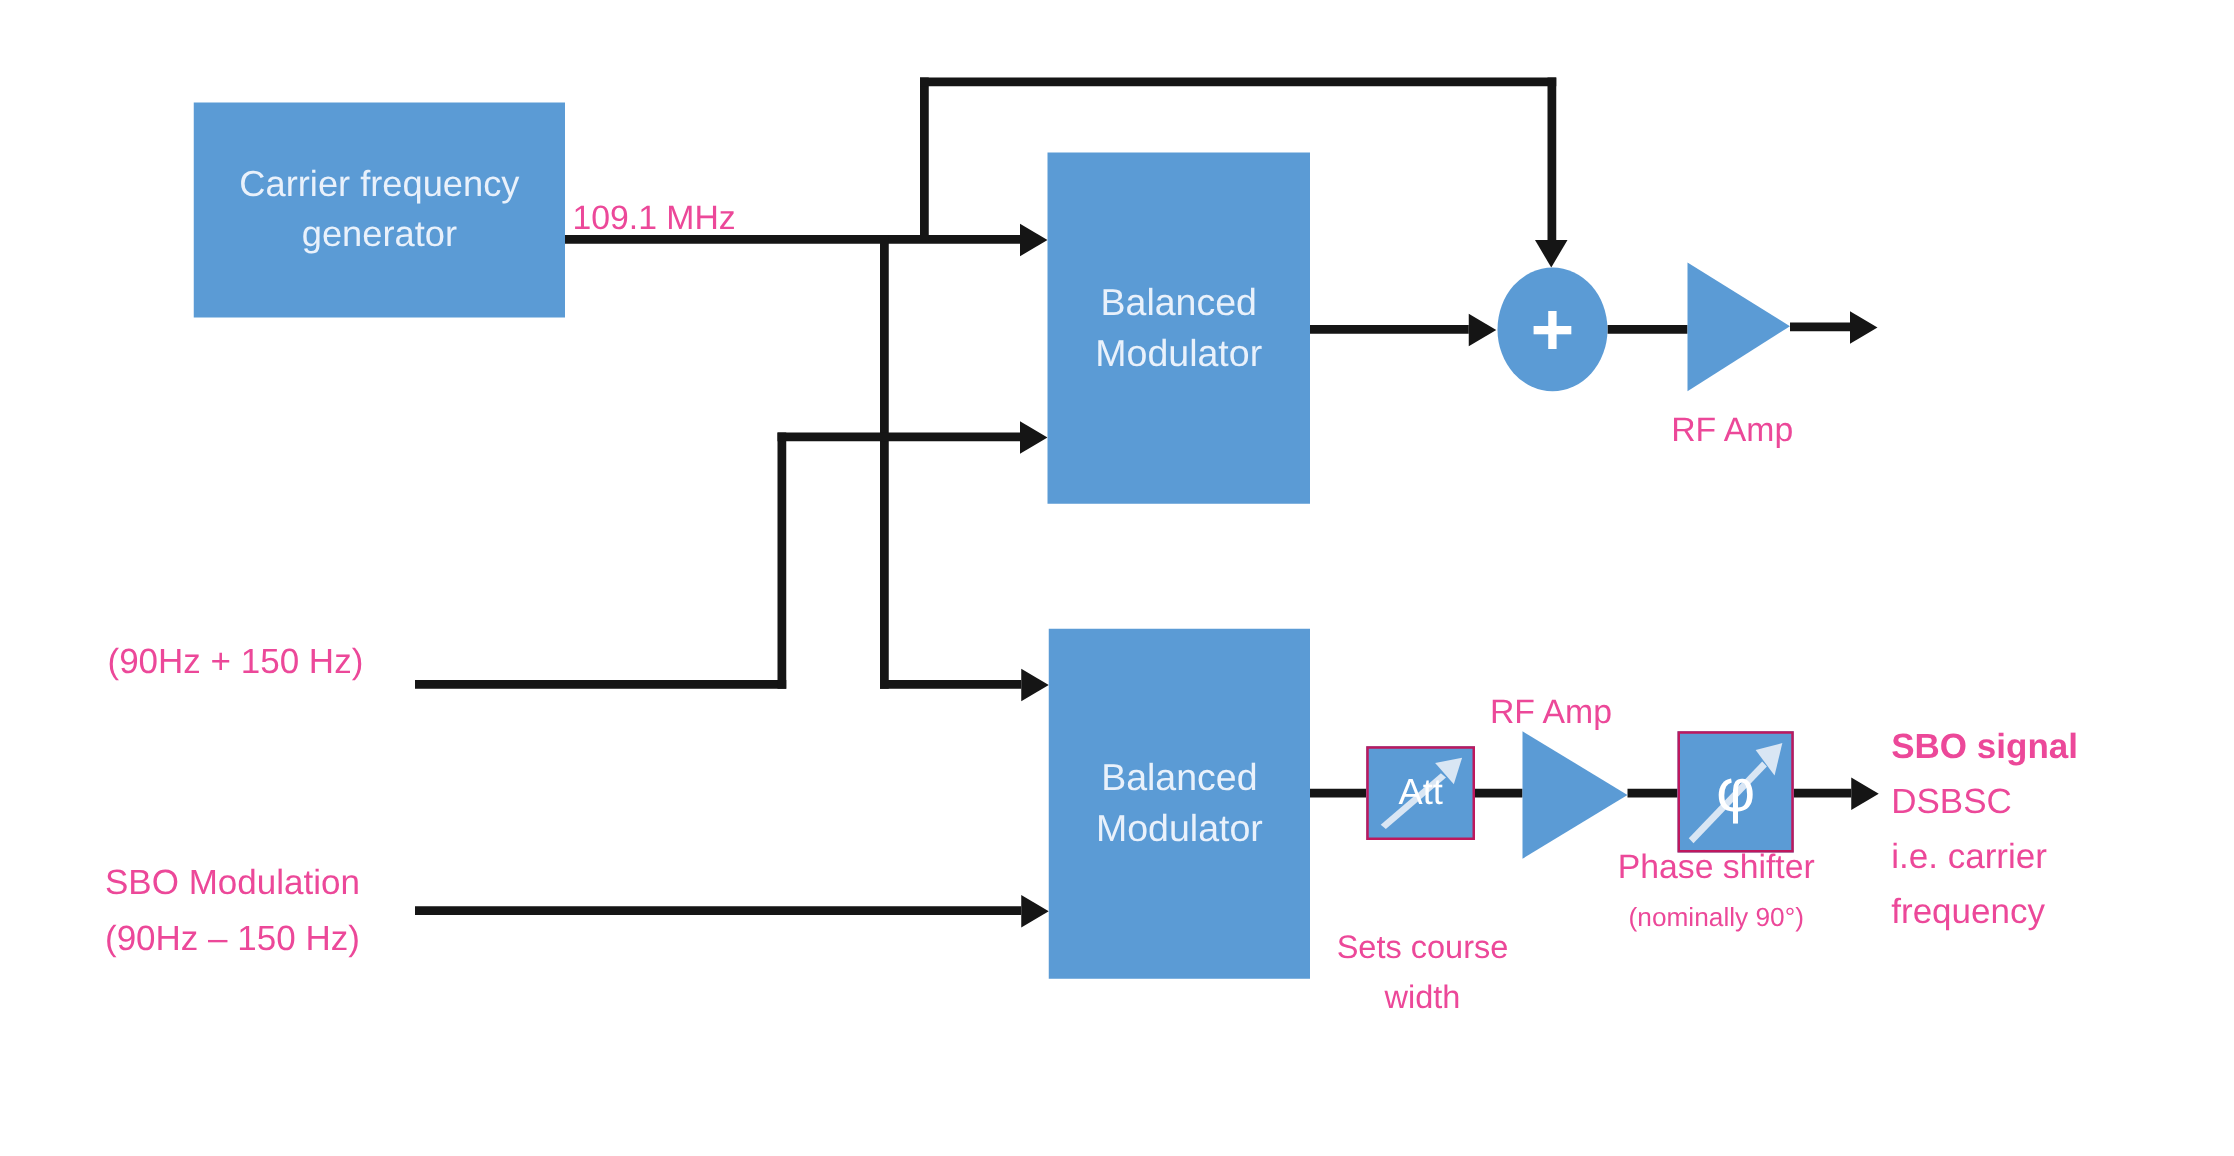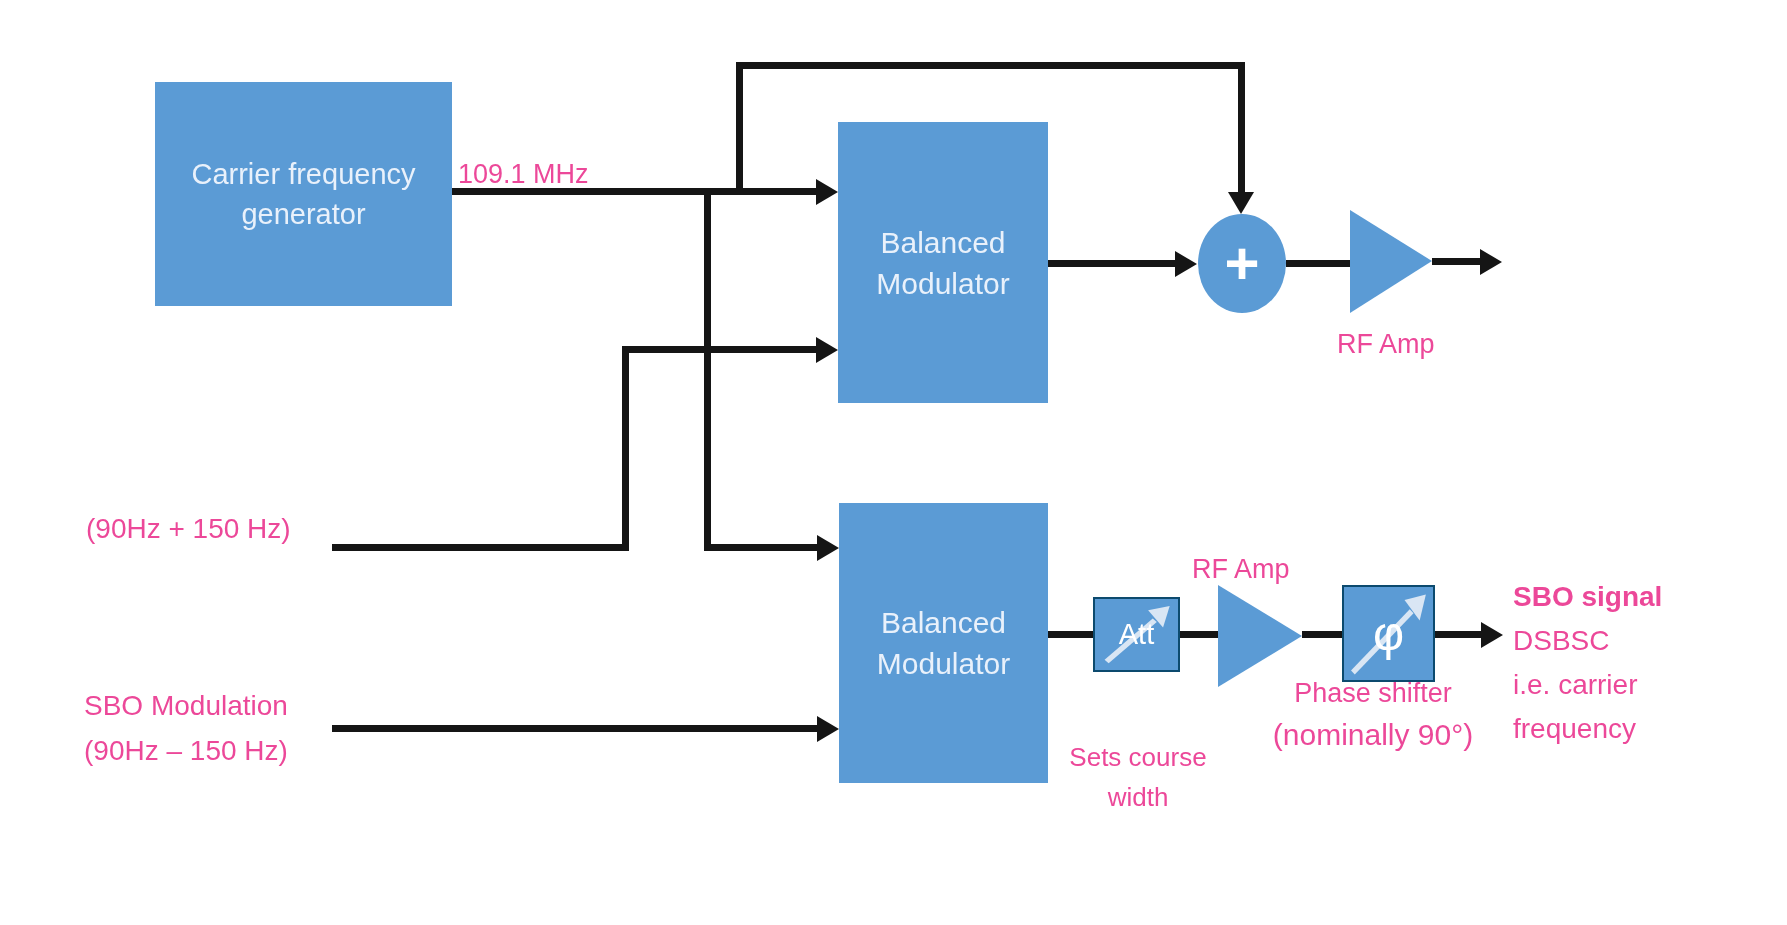--- a/index.html
+++ b/index.html
@@ -5,25 +5,25 @@
   html,body{margin:0;padding:0;background:#ffffff;}
   #canvas{
     position:relative;width:1787px;height:925px;background:#ffffff;overflow:hidden;
     font-family:"Liberation Sans", sans-serif;color:#222222;
   }
   
   .box{position:absolute;background:#5b9bd5;display:flex;flex-direction:column;
        align-items:center;justify-content:center;text-align:center;
        color:#e9f1fb;}
   .box .bl{display:block;}
-  .carrier-box{left:155px;top:82px;width:297px;height:224px;font-size:29px;line-height:40px;}
+  .carrier-box{left:155px;top:82px;width:297px;height:172px;font-size:29px;line-height:40px;}
   .modbox{font-size:30px;line-height:41px;}
   .mod-top{left:838px;top:122px;width:210px;height:281px;}
   .mod-bottom{left:839px;top:503px;width:209px;height:280px;}
-  .smallbox{position:absolute;background:#5b9bd5;border:2px solid #0c4a6e;box-sizing:border-box;
+  .smallbox{position:absolute;background:#5b9bd5;border:2px solid #be185d;box-sizing:border-box;
             display:flex;align-items:center;justify-content:center;color:#ffffff;}
   .att-box{left:1093px;top:597px;width:87px;height:75px;font-size:29px;}
   .phase-box{left:1342px;top:585px;width:93px;height:97px;font-size:48px;}
   .smallbox svg{position:absolute;left:0;top:0;width:100%;height:100%;}
   .sum{position:absolute;left:1198px;top:214px;width:88px;height:99px;border-radius:50%;
        background:#5b9bd5;display:flex;align-items:center;justify-content:center;
        color:#ffffff;font-size:60px;font-weight:700;line-height:1;}
   .tri{position:absolute;width:0;height:0;}
   .tri-1{left:1350px;top:210px;border-top:51px solid transparent;border-bottom:52px solid transparent;border-left:82px solid #5b9bd5;}
   .tri-2{left:1218px;top:585px;border-top:51px solid transparent;border-bottom:51px solid transparent;border-left:84px solid #5b9bd5;}
@@ -35,21 +35,21 @@
            border-right:13px solid transparent;border-top:22px solid #151515;}
   
   .txt{position:absolute;font-size:27px;line-height:40px;color:#ec4899;white-space:nowrap;}
   .freq{left:458px;top:154px;}
   .csb-mod{left:86px;top:506px;font-size:28px;line-height:45px;}
   .sbo-mod{left:84px;top:683px;font-size:28px;line-height:45px;}
   .rf-top{left:1337px;top:324px;}
   .rf-bottom{left:1192px;top:549px;}
   .att-cap{left:1058px;top:694px;width:160px;text-align:center;font-size:26px;line-height:40px;margin-top:43px;}
   .phase-cap{left:1258px;top:672px;width:230px;text-align:center;font-size:27px;line-height:42px;}
-  .phase-cap .sub{font-size:30px;}
+  .phase-cap .sub{font-size:21px;}
   .out-block{font-size:28px;line-height:43px;}
   .csb-out{left:1517px;top:244px;}
   .sbo-out{left:1513px;top:575px;line-height:44px;}
   .bold{font-weight:700;}
   .indent{text-indent:100px;}
 </style>
 </head>
 <body>
 
 <div id="canvas">

